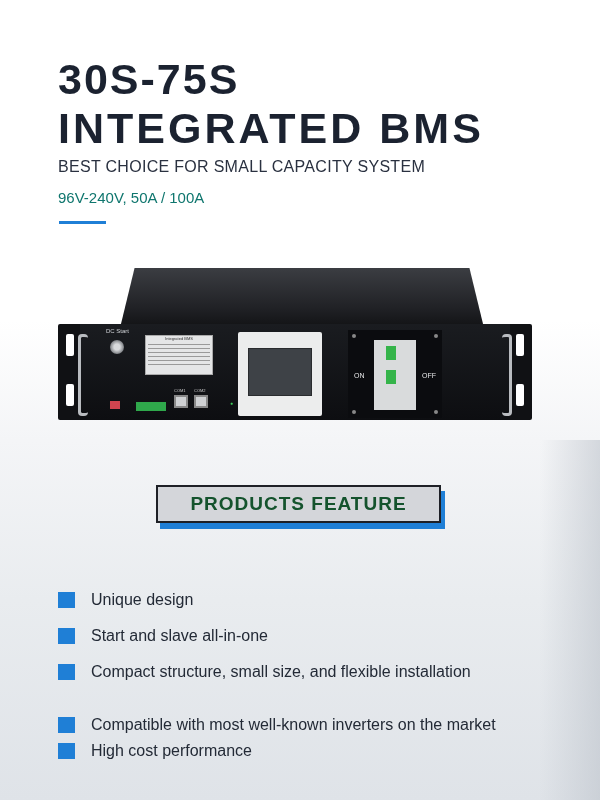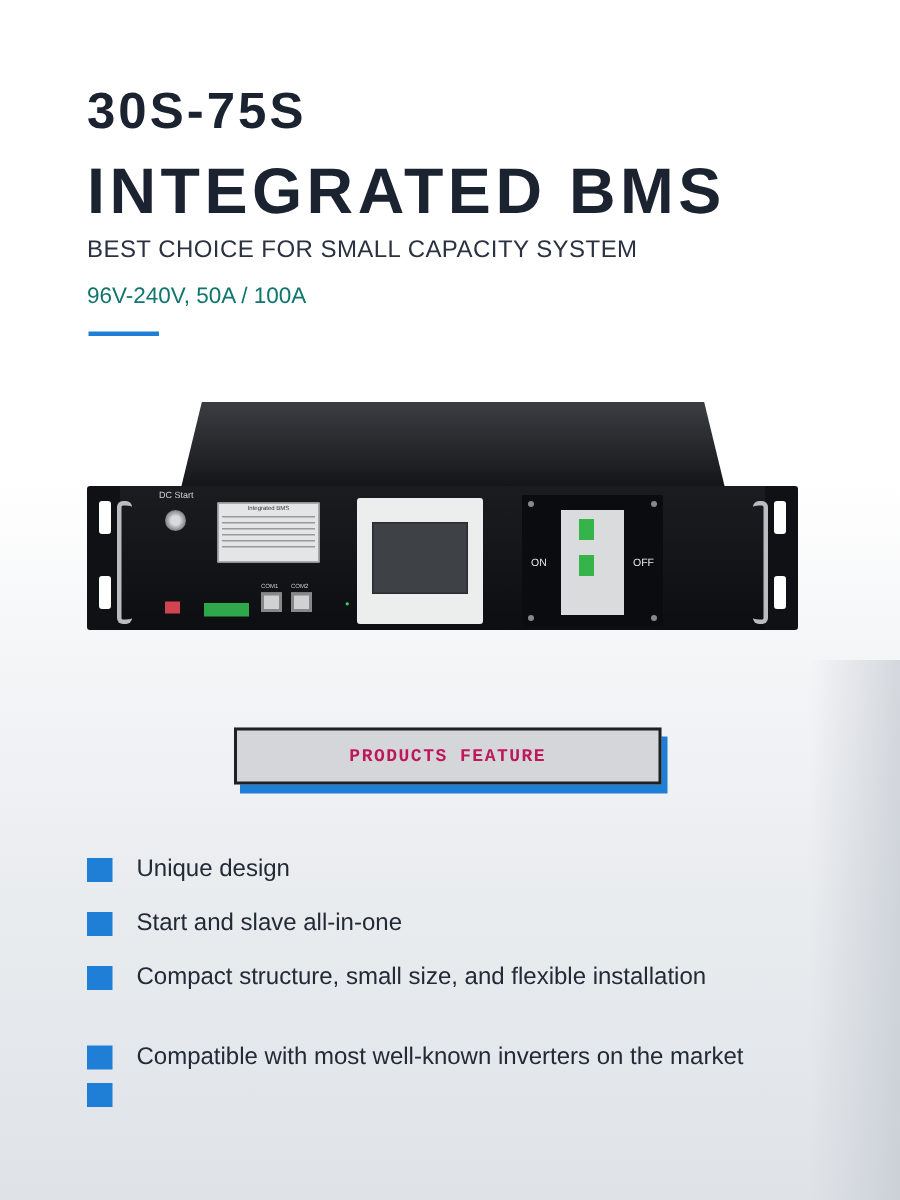--- a/index.html
+++ b/index.html
@@ -12,21 +12,21 @@
   }
   body::after {
     content:""; position:absolute; right:0; top:440px; width:60px; height:360px;
     background: linear-gradient(90deg, rgba(200,205,212,0) 0%, rgba(190,196,204,0.6) 100%);
     pointer-events:none;
   }
   .title1, .title2 {
     position:absolute; left:58px; font-weight:900; color:#1b2230;
     font-family:"Liberation Sans", sans-serif; letter-spacing:2px;
   }
-  .title1 { top:55px; font-size:34px; }
+  .title1 { top:55px; font-size:43px; }
   .title2 { top:104px; font-size:43px; letter-spacing:3px; }
   .subtitle { position:absolute; left:58px; top:158px; font-size:16px; color:#2a3140; letter-spacing:0.3px; }
   .spec { position:absolute; left:58px; top:189px; font-size:15px; color:#0f766e; }
   .accent-line { position:absolute; left:59px; top:221px; width:47px; height:3px; background:#1f7fd6; }
 
   
   .device { position:absolute; left:58px; top:268px; width:474px; height:160px; }
   .dev-top {
     position:absolute; left:62px; top:0; width:364px; height:60px;
     background: linear-gradient(180deg, #3b3d42 0%, #1f2024 70%, #111214 100%);
@@ -63,24 +63,24 @@
   .lever { position:absolute; left:12px; width:10px; height:14px; background:#35b44a; }
 
   
   .pf-wrap { position:absolute; left:156px; top:485px; width:289px; height:44px; }
   .pf-shadow { position:absolute; left:4px; top:6px; width:285px; height:38px; background:#1f7fd6; }
   .pf-box {
     position:absolute; left:0; top:0; width:285px; height:38px;
     background:#d4d6da; border:2px solid #1e2026;
     display:flex; align-items:center; justify-content:center;
   }
-  .pf-title { font-size:12px; font-weight:900; color:#be185d; letter-spacing:1px;font-family:Liberation Mono, monospace; }
+  .pf-title { font-size:19px; font-weight:900; color:#14532d; letter-spacing:1px; }
 
   .features { position:absolute; left:0; top:0; }
-  .feat { position:absolute; left:58px; display:flex; align-items:center; }
+  .feat { position:absolute; left:58px; display:flex; align-items:center;margin-top:20px; }
   .feat .sq { width:17px; height:16px; background:#1f7fd6; margin-right:16px; }
   .feat .txt { font-size:16px; color:#232a36; white-space:nowrap; }
 </style>
 </head>
 <body>
 
 <div class="title1">30S-75S</div>
 <div class="title2">INTEGRATED BMS</div>
 <div class="subtitle">BEST CHOICE FOR SMALL CAPACITY SYSTEM</div>
 <div class="spec">96V-240V, 50A / 100A</div>
@@ -154,14 +154,15 @@
   <div class="feat" style="top:643px">
     <span class="sq"></span>
     <span class="txt">Compact structure, small size, and flexible installation</span>
   </div>
   <div class="feat" style="top:696px">
     <span class="sq"></span>
     <span class="txt">Compatible with most well-known inverters on the market</span>
   </div>
   <div class="feat" style="top:722px">
     <span class="sq"></span>
+    <span class="txt">High cost performance</span>
   </div>
 </div>
 
 </body></html>

